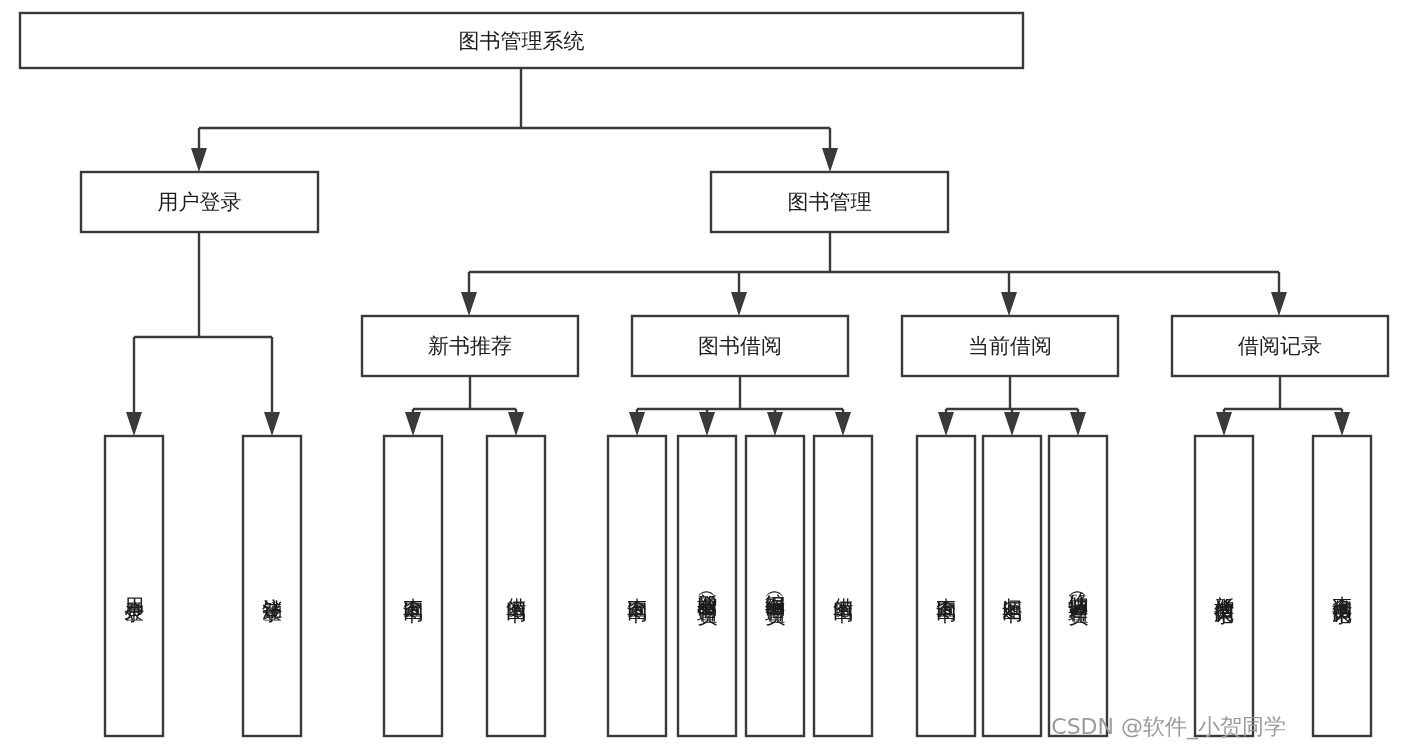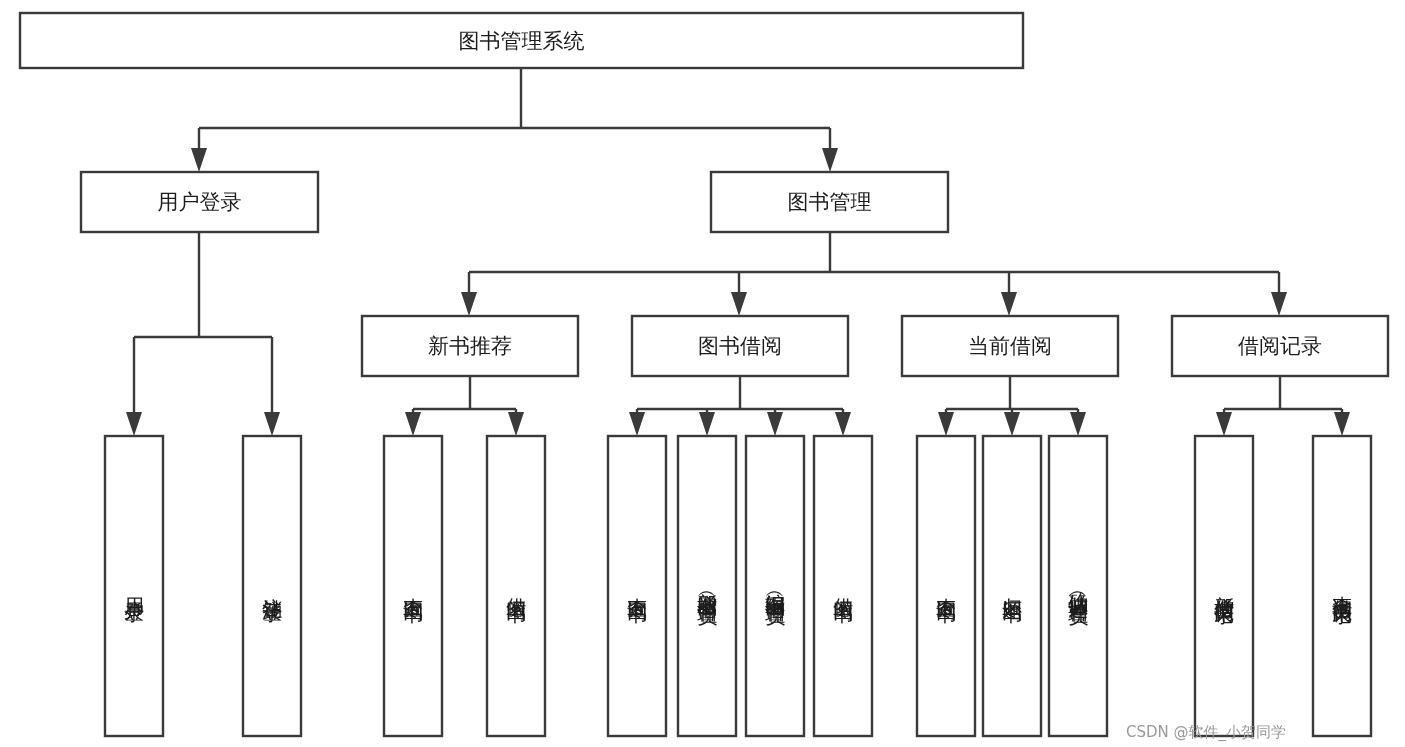--- a/index.html
+++ b/index.html
@@ -64,21 +64,21 @@
     letter-spacing: 2px;
     color: #1c1c1c;
     white-space: nowrap;
     text-align: center;
   }
   .watermark {
     position: absolute;
     right: 10px;
     bottom: 5px;
     font-family: "DejaVu Sans", "Liberation Sans", sans-serif;
-    font-size: 15px;
+    font-size: 22px;
     color: #9a9a9a;
     white-space: nowrap;
     user-select: none;
   }
 </style>
 </head>
 <body>
 
 <div id="diagram-root">
   <svg id="flow-svg" viewBox="0 0 1405 747">

